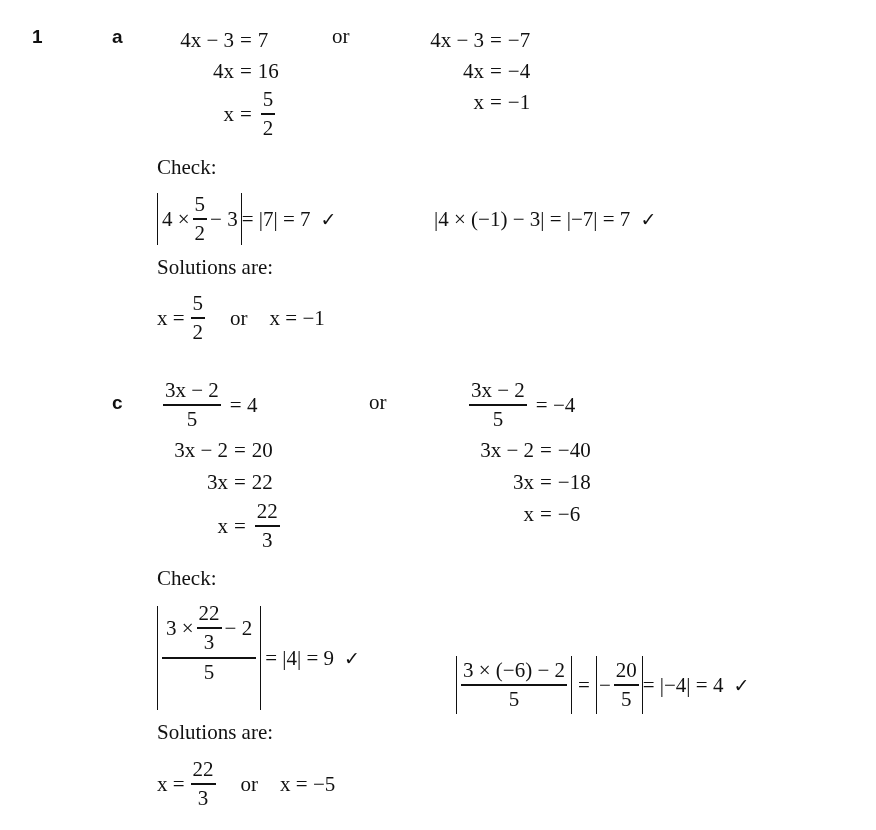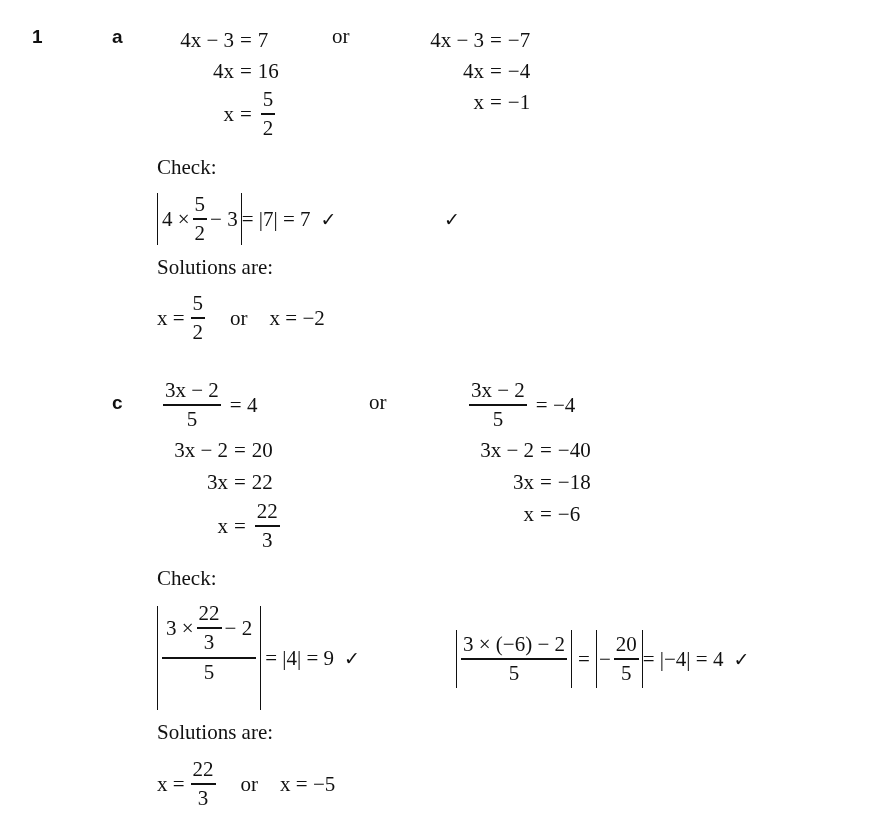--- a/index.html
+++ b/index.html
@@ -81,34 +81,35 @@
       <span class="den">2</span>
     </span>
     <span style="margin-right:3px;"> − 3</span>
     <span class="bar" style="height:52px;"></span>
     <span style="">= |7| = 7</span>
     <span class="check">✓</span>
   </div>
 </div>
 <div class="abs m" style="left:434px;top:192px;">
   <div class="row" style="height:54px;">
+    <span>|4 × (−1) − 3| = |−7| = 7</span>
     <span class="check">✓</span>
   </div>
 </div>
 
 <div class="abs t" style="left:157px;top:255px;">Solutions are:</div>
 <div class="abs m" style="left:157px;top:292px;">
   <div class="row" style="height:52px;">
     <span>x =</span>
     <span class="frac" style="margin-left:6px;">
       <span class="num">5</span>
       <span class="den">2</span>
     </span>
     <span style="margin:0 22px 0 22px;">or</span>
-    <span>x = −2</span>
+    <span>x = −1</span>
   </div>
 </div>
 
 <div class="abs label" style="left:112px;top:392px;">c</div>
 
 <div class="abs m" style="left:160px;top:378px;">
   <div class="row" style="height:54px;">
     <span class="frac">
       <span class="num">3x − 2</span>
       <span class="den">5</span>
@@ -189,21 +190,21 @@
         <span> − 2</span>
       </span>
       <span class="den" style="padding-bottom:30px;">5</span>
     </span>
     <span class="bar" style="height:104px;"></span>
     <span style="margin-left:4px;">= |4| = 9</span>
     <span class="check">✓</span>
   </div>
 </div>
 
-<div class="abs m" style="left:456px;top:628px;">
+<div class="abs m" style="left:456px;top:654px;">
   <div class="row" style="height:62px;">
     <span class="bar" style="height:58px;"></span>
     <span class="frac" style="margin:0 4px;">
       <span class="num">3 × (−6) − 2</span>
       <span class="den">5</span>
     </span>
     <span class="bar" style="height:58px;"></span>
     <span style="margin:0 6px;">=</span>
     <span class="bar" style="height:58px;"></span>
     <span style="margin-left:2px;">−</span>

